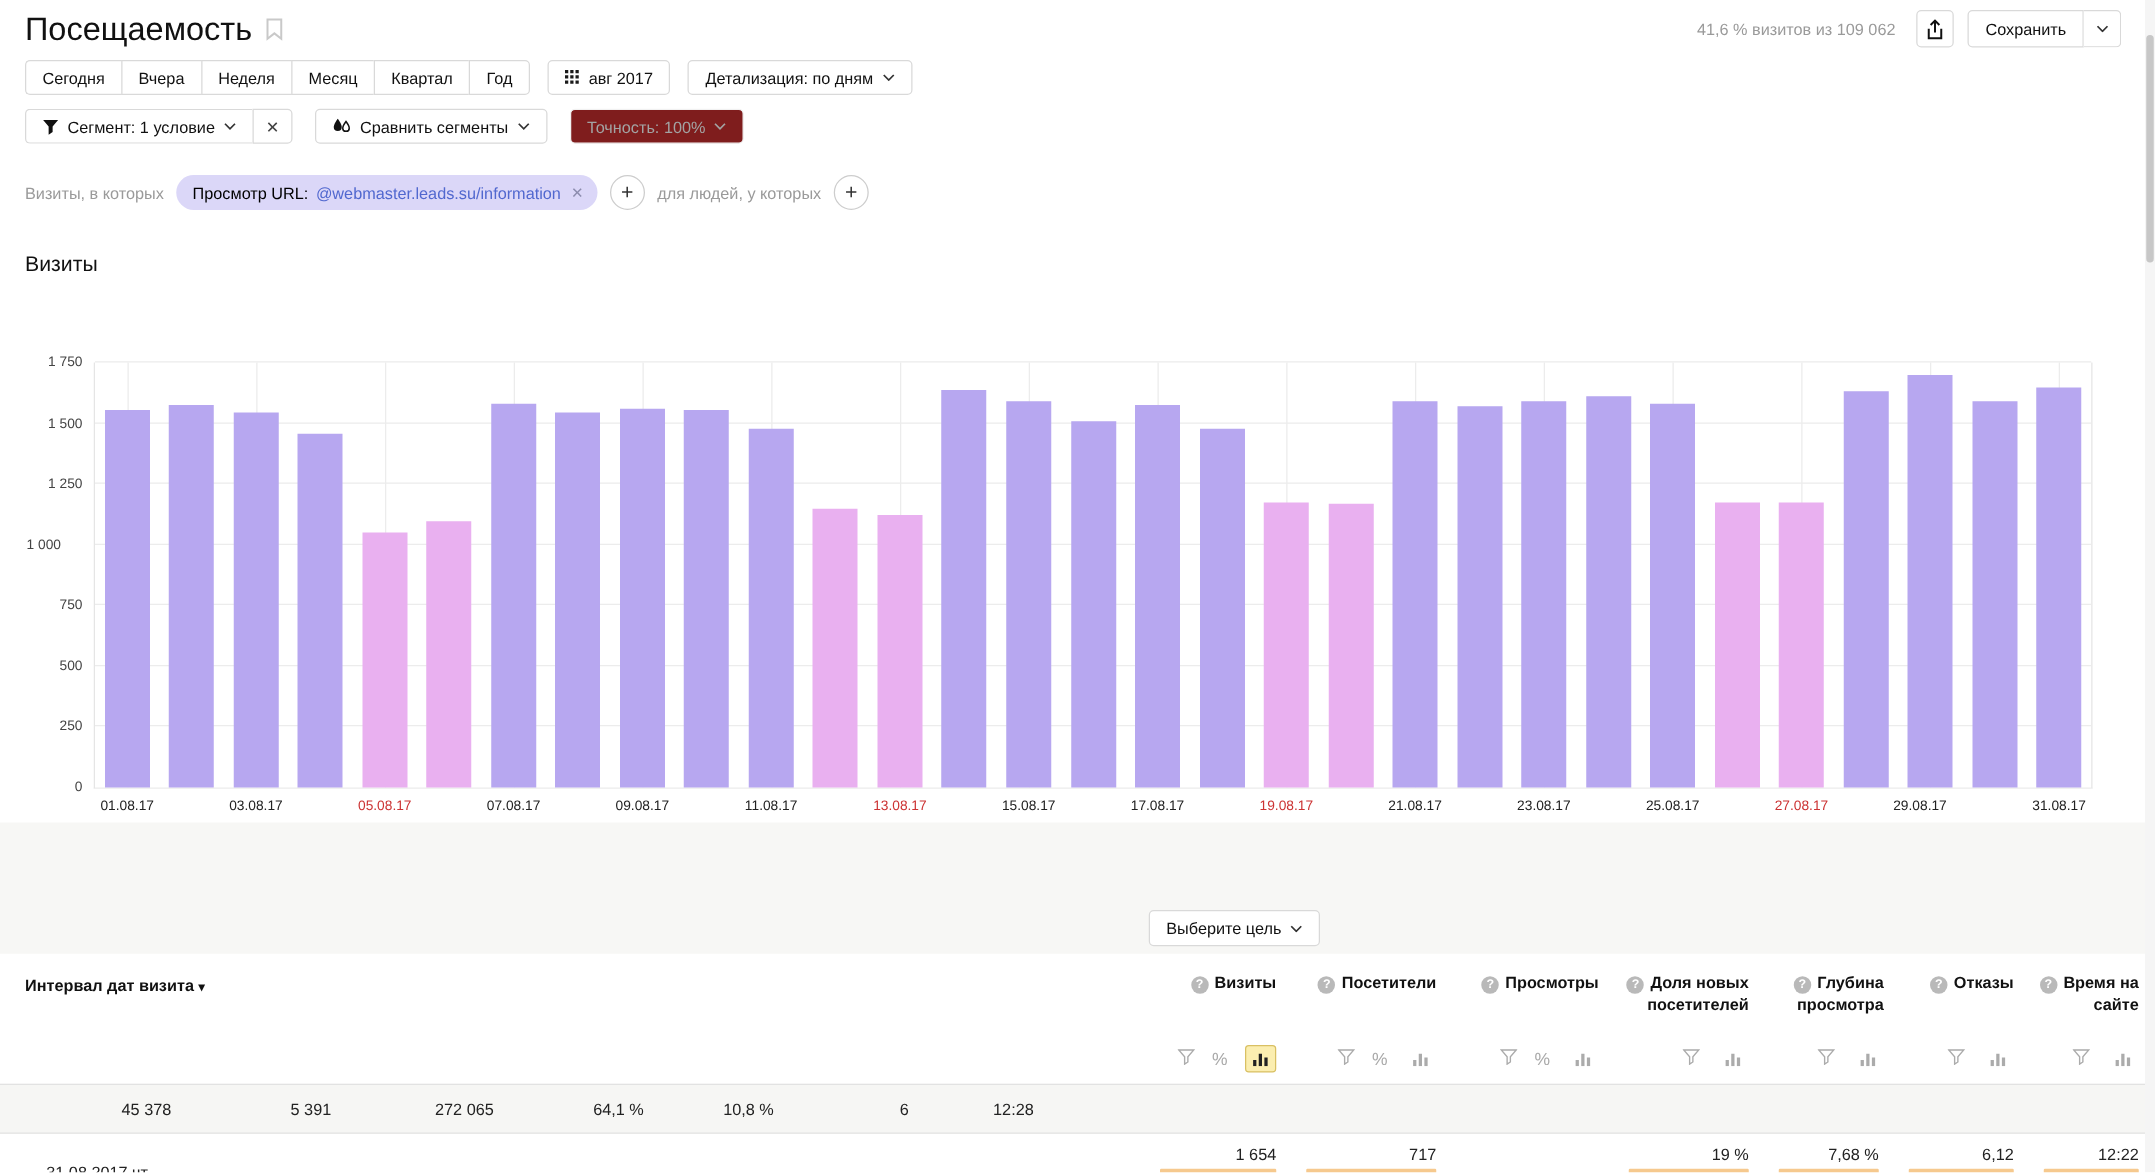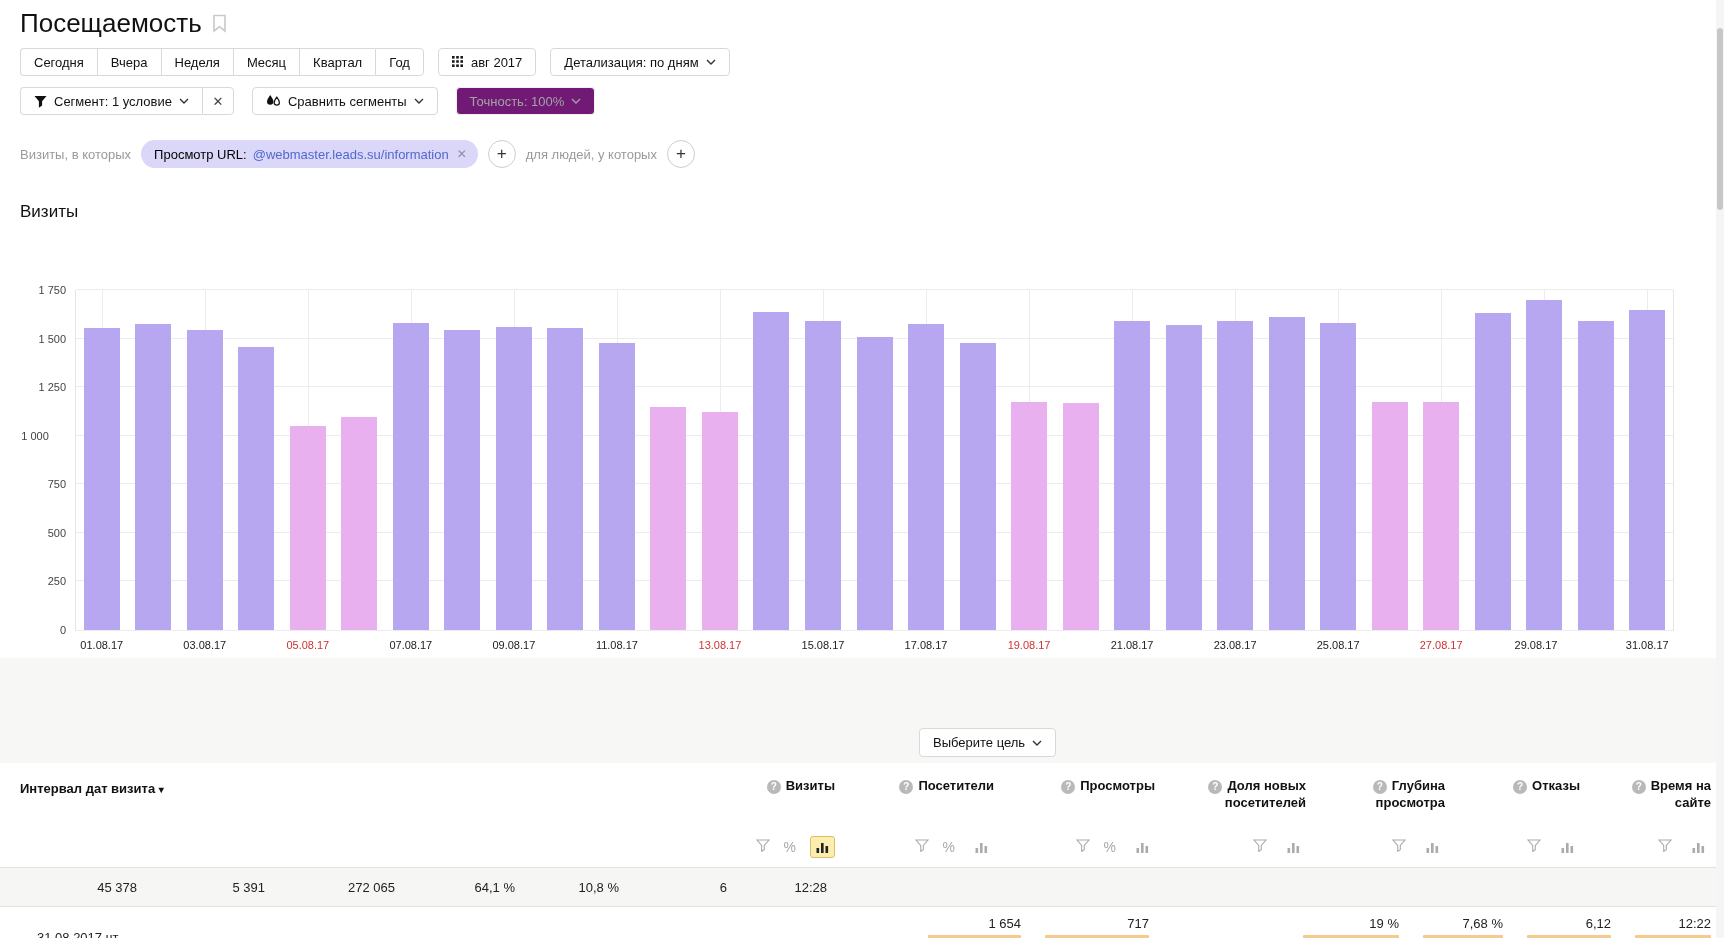--- a/index.html
+++ b/index.html
@@ -17,21 +17,21 @@
   .save-group{display:inline-flex;}
   .save-group .btn:first-child{border-radius:4px 0 0 4px;height:30px;}
   .save-group .btn:last-child{border-radius:0 4px 4px 0;border-left:0;width:30px;padding:0;justify-content:center;height:30px;}
   
   .row1{position:absolute;left:20px;top:48px;display:flex;gap:14px;align-items:flex-end;}
   .row2{position:absolute;left:20px;top:87px;display:flex;gap:18px;align-items:center;}
   .seg-group{display:inline-flex;}
   .seg-group .btn{border-radius:0;border-right-width:0;}
   .seg-group .btn:first-child{border-radius:4px 0 0 4px;}
   .seg-group .btn:last-child{border-radius:0 4px 4px 0;border-right-width:1px;}
-  .btn.disabled{background:#701a75;border-color:#f1f1f1;color:#a3a3a3;cursor:default;}
+  .btn.disabled{background:#7f1d1d;border-color:#f1f1f1;color:#a3a3a3;cursor:default;}
   .btn.disabled svg polyline{stroke:#a3a3a3;}
   .xbtn{width:32px;justify-content:center;font-size:13px;color:#444;}
   
   .filter-row{position:absolute;left:20px;top:140px;display:flex;align-items:center;gap:10px;}
   .gray{color:#9a9a9a;}
   .chip{display:inline-flex;align-items:center;gap:6px;height:28px;padding:0 11px 0 13px;
         background:#dbd7f8;border-radius:15px;font-size:13px;cursor:pointer;}
   .chip .url{color:#5168cf;}
   .chipx{color:#8c8cae;font-size:12px;margin-left:2px;}
   .circle-btn{width:28px;height:28px;border:1px solid #cdcdcd;border-radius:50%;background:#fff;
@@ -42,21 +42,21 @@
         border-left:1px solid #e5e5e5;border-right:1px solid #e5e5e5;border-bottom:1px solid #ececec;}
   .hline{position:absolute;left:0;right:0;height:1px;background:#ececec;}
   .vline{position:absolute;top:0;bottom:0;width:1px;background:#ececec;}
   .bar{position:absolute;bottom:0;width:36px;cursor:pointer;}
   .ylabel{position:absolute;left:-72px;width:62px;text-align:right;font-size:11px;color:#444;}
   .xlabel{position:absolute;width:84px;text-align:center;font-size:11px;color:#222;top:calc(100% + 9px);}
   
   .table-area{position:absolute;left:0;top:658px;width:1724px;}
   .goal-band{height:105px;background:#f7f7f5;position:relative;}
   .goal-btn{position:absolute;left:919px;top:70px;height:29px;background:#fff;}
-  .thead{display:flex;padding:0 13px 0 20px;height:104px;align-items:stretch;box-sizing:border-box;gap:31px;}
+  .thead{display:flex;padding:0 13px 0 20px;height:104px;align-items:stretch;box-sizing:border-box;}
   .cell0{flex:1;padding-top:18px;}
   .rowhdr{font-weight:bold;font-size:13px;color:#111;cursor:pointer;}
   .sort{font-size:10px;color:#111;}
   .th{position:relative;display:flex;flex-direction:column;align-items:flex-end;padding-top:14px;box-sizing:border-box;}
   .th .lbl{font-weight:bold;font-size:13px;line-height:17px;text-align:right;color:#111;}
   .q{display:inline-block;width:14px;height:14px;border-radius:50%;background:#b9b9b9;color:#fff;
      font-size:10px;line-height:14px;text-align:center;margin-right:5px;font-weight:bold;}
   .icons{position:absolute;bottom:9px;right:0;display:flex;gap:14px;align-items:center;}
   .pct{color:#a9a9a9;font-size:14px;cursor:pointer;}
   .chart-toggle{display:inline-flex;cursor:pointer;padding:4px 5px;border:1px solid transparent;border-radius:3px;}
@@ -77,20 +77,38 @@
 
 <div class="page">
 
   <div class="page-header">
     <span class="title">Посещаемость</span>
     <svg width="15" height="19" viewBox="0 0 15 19">
       <path d="M2 1.5h11v15.5l-5.5-4.3L2 17z" fill="none" stroke="#c9c9c9" stroke-width="1.6"></path>
     </svg>
   </div>
 
+  <div class="hdr-right">
+    <span class="stats">41,6 % визитов из 109 062</span>
+    <button class="btn icon-btn">
+      <svg width="16" height="17" viewBox="0 0 16 17">
+        <path d="M8 11V2" stroke="#111" stroke-width="1.6" fill="none"></path>
+        <path d="M4.5 5L8 1.5 11.5 5" stroke="#111" stroke-width="1.6" fill="none"></path>
+        <path d="M3 8v7.5h10V8" stroke="#111" stroke-width="1.6" fill="none"></path>
+      </svg>
+    </button>
+    <span class="save-group">
+      <button class="btn">Сохранить</button>
+      <button class="btn">
+        <svg width="10" height="6" viewBox="0 0 10 6">
+          <polyline points="1,1 5,5 9,1" fill="none" stroke="#333" stroke-width="1.4"></polyline>
+        </svg>
+      </button>
+    </span>
+  </div>
 
   <div class="row1">
     <span class="seg-group" id="period-group">
         <button class="btn">Сегодня</button>
         <button class="btn">Вчера</button>
         <button class="btn">Неделя</button>
         <button class="btn">Месяц</button>
         <button class="btn">Квартал</button>
         <button class="btn">Год</button>
       </span>

